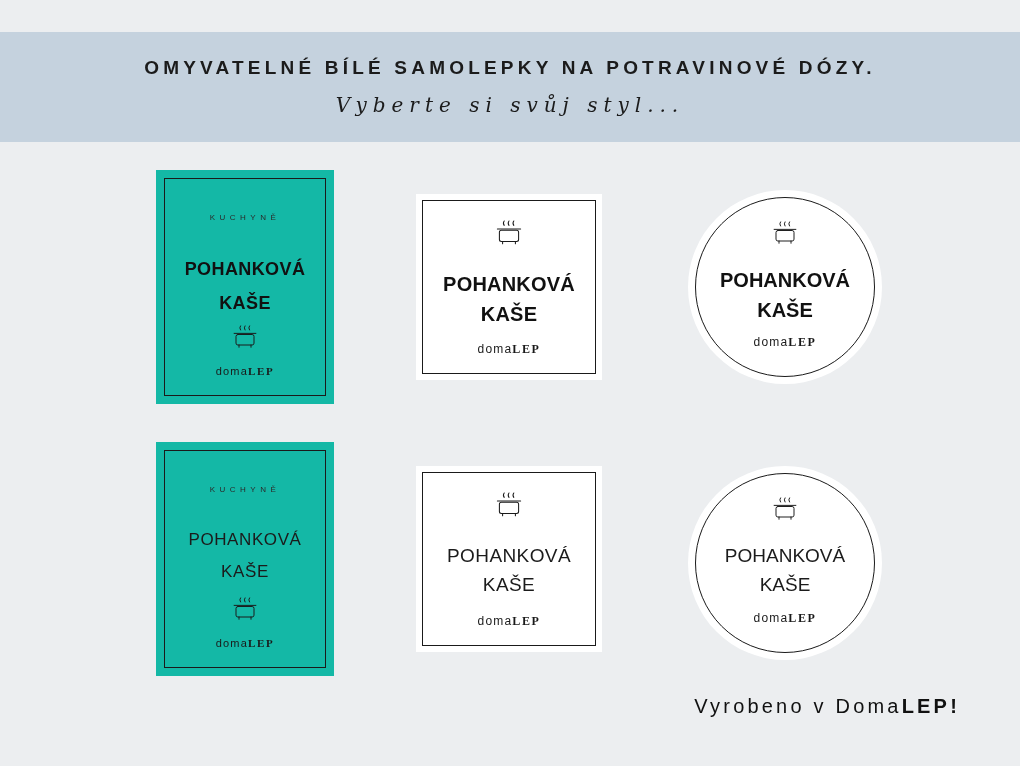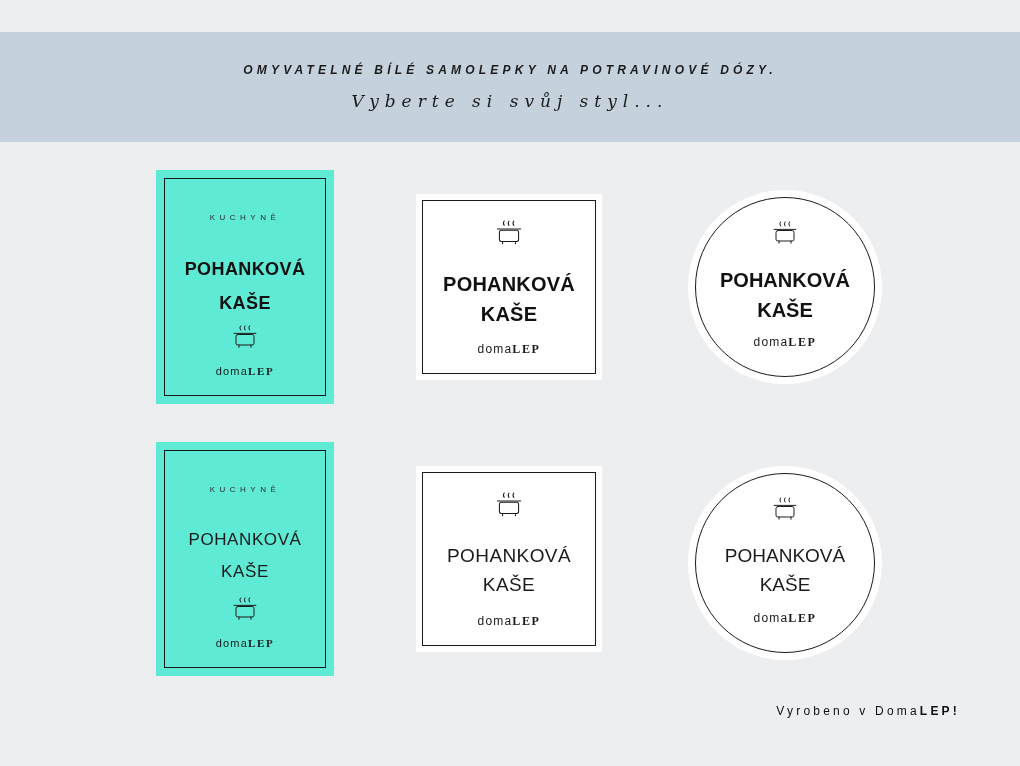--- a/index.html
+++ b/index.html
@@ -24,32 +24,31 @@
     height: 110px;
     background: #c5d2de;
     display: flex;
     flex-direction: column;
     align-items: center;
     justify-content: center;
   }
   .header-title {
     font-family: "Liberation Sans", sans-serif;
     font-weight: bold;
-    font-size: 12px;
+    font-size: 19px;
     letter-spacing: 4.2px;
     color: #1b1b1b;
     text-align: center;
     white-space: nowrap;
     margin-bottom: 14px;
-    font-style: italic;
   }
   .header-sub {
     font-family: "DejaVu Serif", serif;
     font-style: italic;
-    font-size: 17px;
+    font-size: 20px;
     letter-spacing: 6px;
     color: #1b1b1b;
     text-align: center;
     white-space: nowrap;
   }
 
   
   .pot-icon {
     display: block;
   }
@@ -57,21 +56,21 @@
     font-family: "Liberation Sans", sans-serif;
     letter-spacing: 1.2px;
     color: #1a1a1a;
     white-space: nowrap;
   }
   .brand b { font-weight: bold; letter-spacing: 1.6px; font-family: Liberation Serif, serif; }
 
   
   .rect-label {
     position: absolute;
-    background: #5eead4;
+    background: #14b8a6;
     box-sizing: border-box;
     display: flex;
     flex-direction: column;
     align-items: center;
   }
   .rect-inner {
     position: absolute;
     left: 8px; top: 8px; right: 8px; bottom: 8px;
     border: 1.6px solid #1a1a1a;
     box-sizing: border-box;
@@ -160,21 +159,21 @@
   .rd-title { text-align: center; line-height: 1.5; white-space: nowrap; }
   .rd-bold .rd-title { font-weight: bold; font-size: 20px; color: #111; }
   .rd-thin .rd-title { font-weight: normal; font-size: 19px; color: #1b1b1b; }
   .round-inner .brand { font-size: 12px; }
 
   
   .footer {
     position: absolute;
     right: 60px;
     bottom: 48px;
-    font-size: 12px;
+    font-size: 20px;
     letter-spacing: 3.2px;
     color: #111;
     white-space: nowrap;
     font-family: "Liberation Sans", sans-serif;
   }
   .footer b { font-weight: bold; }
 </style>
 </head>
 <body>
 

